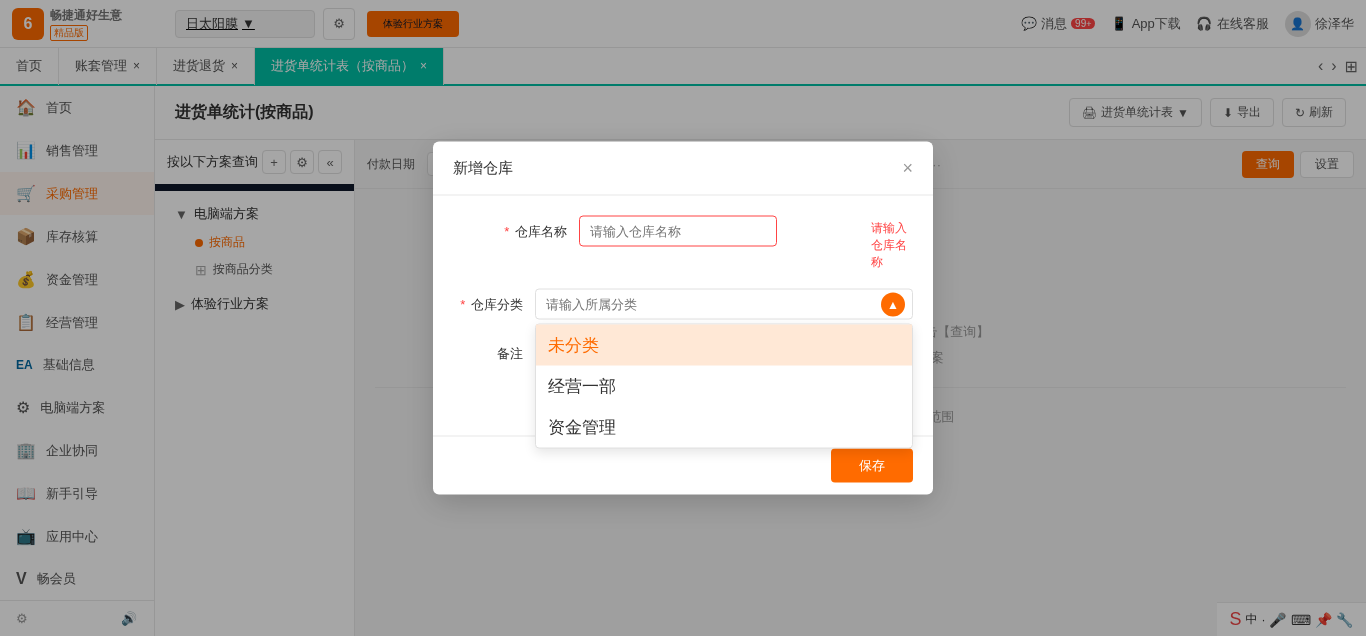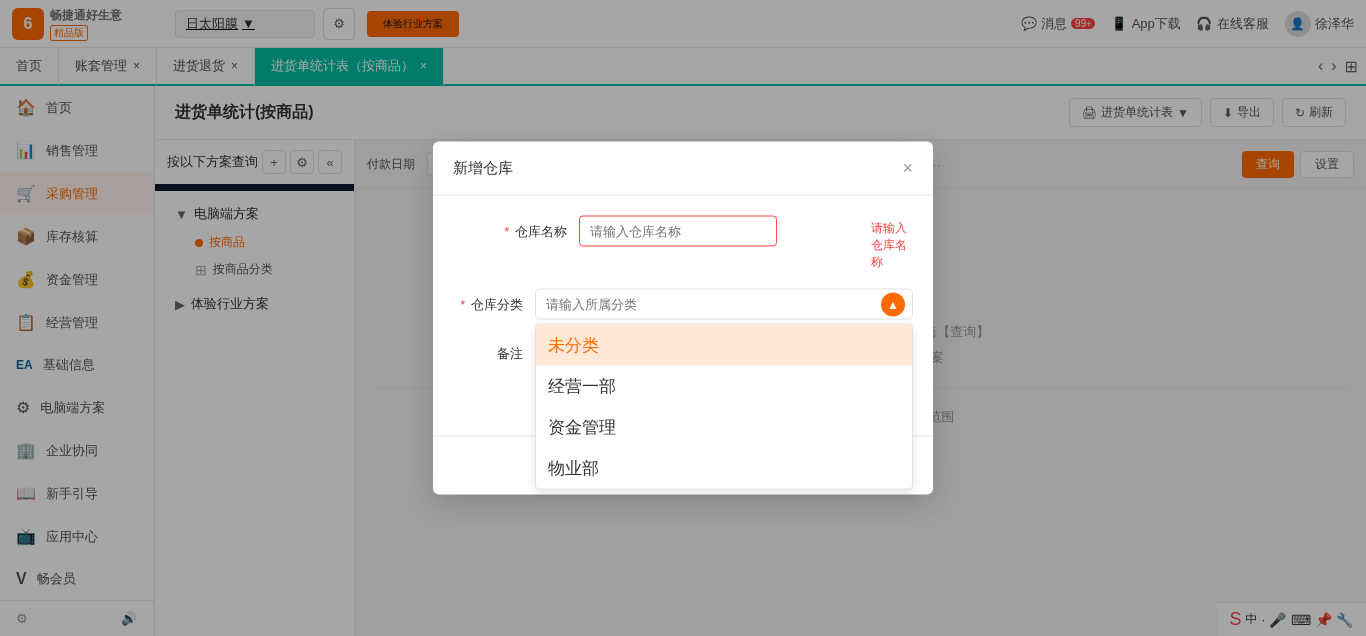--- a/index.html
+++ b/index.html
@@ -533,21 +533,20 @@
         <span>仓库分类</span>
       </label>
       <div class="category-input-wrap">
         <input class="category-input" type="text" placeholder="请输入所属分类" style="">
         <div class="category-toggle">▲</div>
         
         <div class="dropdown-list">
           <div class="dropdown-item selected">未分类</div>
           <div class="dropdown-item">经营一部</div>
           <div class="dropdown-item">资金管理</div>
-          <div class="dropdown-item">物业部</div>
         </div>
       </div>
     </div>
 
     <div class="form-row">
       <label class="form-label">
         <span>备注</span>
       </label>
       <textarea class="notes-input" style=""></textarea>
     </div>

